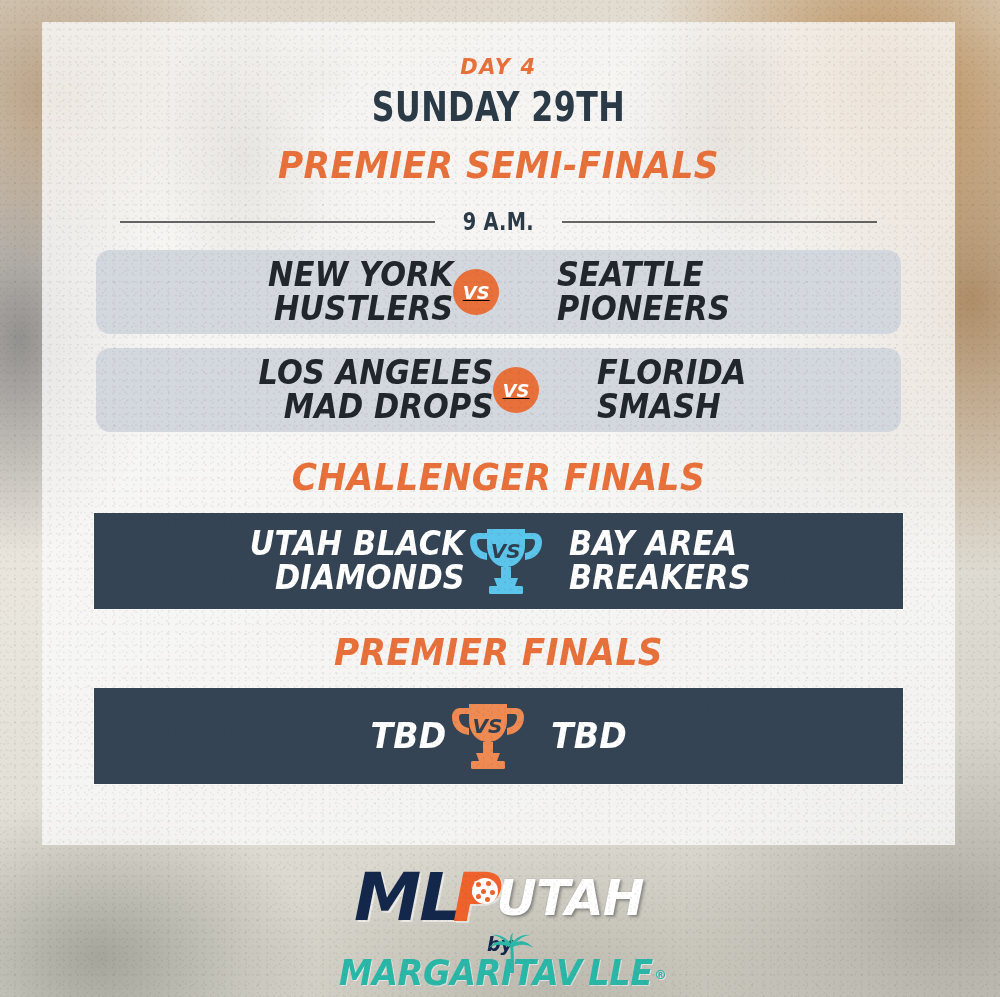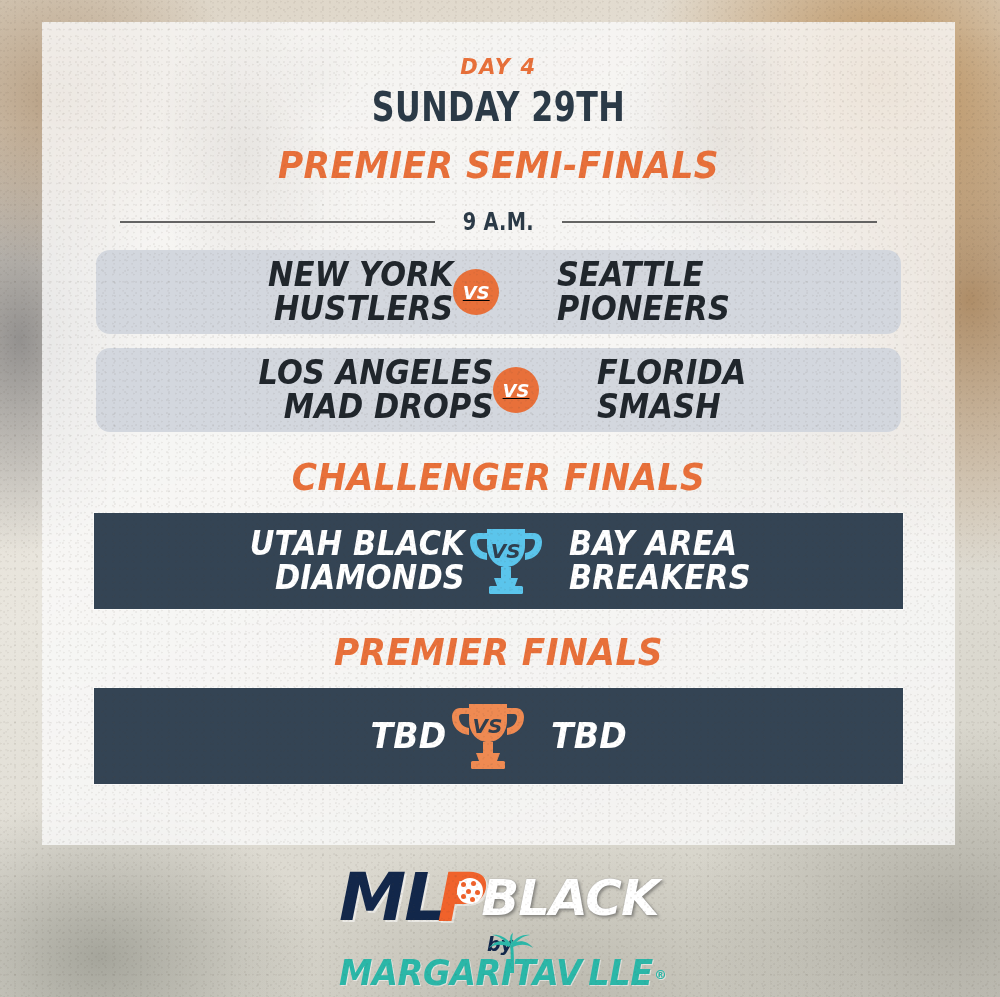--- a/index.html
+++ b/index.html
@@ -317,21 +317,21 @@
         <span class="logo-p">P</span>
         <span class="ball">
           <i style="left:4px;  top:4px;"></i>
           <i style="left:14px; top:3px;"></i>
           <i style="left:9px;  top:11px;"></i>
           <i style="left:18px; top:12px;"></i>
           <i style="left:4px;  top:16px;"></i>
           <i style="left:13px; top:19px;"></i>
         </span>
       </span>
-      <span class="logo-mesa">BLACK</span>
+      <span class="logo-mesa">UTAH</span>
     </div>
     <div class="by-text">by</div>
     <div class="mv-row">
       <span class="logo-mv">MARGARITAV</span><span class="logo-mv">LLE</span><span class="logo-mv reg">®</span>
       <span class="palm">
         <svg viewBox="0 0 50 44" xmlns="http://www.w3.org/2000/svg">
           <g fill="#2BB7A8">
             <path d="M24 12 c1 8 1 18 0 28 l4 0 c0 -10 0 -20 -1 -28 z"></path>
             <path d="M25 11 C16 6 8 8 3 15 c6 -4 13 -4 20 -1 z"></path>
             <path d="M25 11 C34 6 42 8 47 15 c-6 -4 -13 -4 -20 -1 z"></path>

